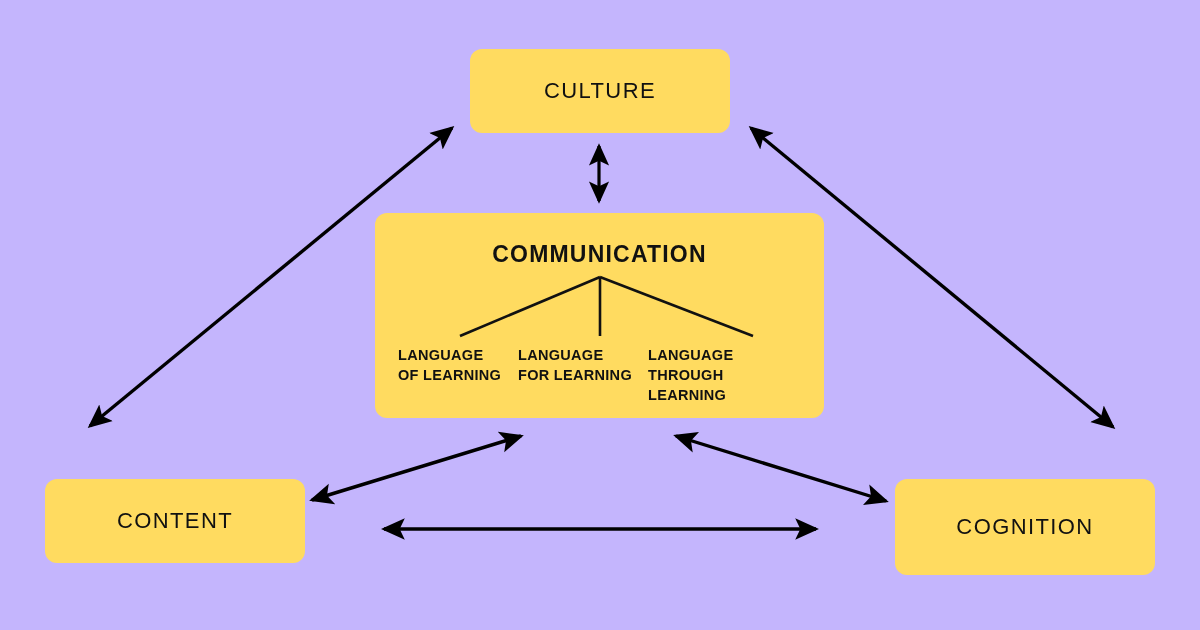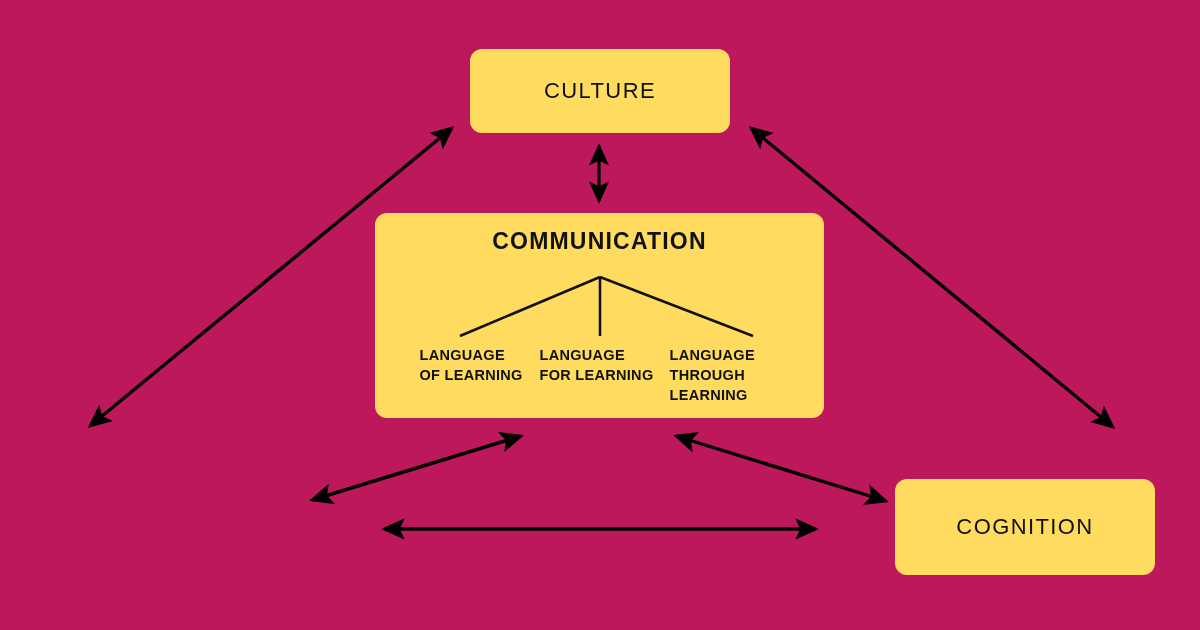--- a/index.html
+++ b/index.html
@@ -14,21 +14,21 @@
   body {
     background: #f4f4f4;
     font-family: "Liberation Sans", sans-serif;
     position: relative;
   }
 
   #canvas {
     position: relative;
     width: 1200px;
     height: 630px;
-    background: #be185d;
+    background: #c4b5fd;
   }
 
   
   #arrow-layer {
     position: absolute;
     left: 0;
     top: 0;
     width: 1200px;
     height: 630px;
     z-index: 1;
@@ -87,43 +87,43 @@
     top: 213px;
     width: 449px;
     height: 205px;
     justify-content: flex-start;
   }
 
   #node-communication .node-label {
     font-size: 23px;
     font-weight: bold;
     letter-spacing: 1.2px;
-    margin-top: 15px;
+    margin-top: 28px;
   }
 
   
   .branch-svg {
     position: absolute;
     left: 0;
     top: 0;
     width: 449px;
     height: 205px;
     pointer-events: none;
   }
 
   
   .sub-labels {
     position: absolute;
     left: 0;
     top: 132px;
     width: 449px;
     height: 70px;
     display: flex;
-    justify-content: center;
-    padding: 0 34px;
+    justify-content: flex-start;
+    padding: 0 23px;
   }
 
   .sub-label {
     font-size: 14.5px;
     font-weight: bold;
     letter-spacing: 0.3px;
     line-height: 20px;
     color: #111111;
     text-align: left;
     white-space: pre-line;
@@ -179,18 +179,21 @@
       <span class="sub-label left">LANGUAGE
 OF LEARNING</span>
       <span class="sub-label mid">LANGUAGE
 FOR LEARNING</span>
       <span class="sub-label right">LANGUAGE
 THROUGH
 LEARNING</span>
     </div>
   </div>
 
+  <div class="node" id="node-content">
+    <span class="node-label">CONTENT</span>
+  </div>
 
   <div class="node" id="node-cognition">
     <span class="node-label">COGNITION</span>
   </div>
 
 </div>
 
 </body></html>

